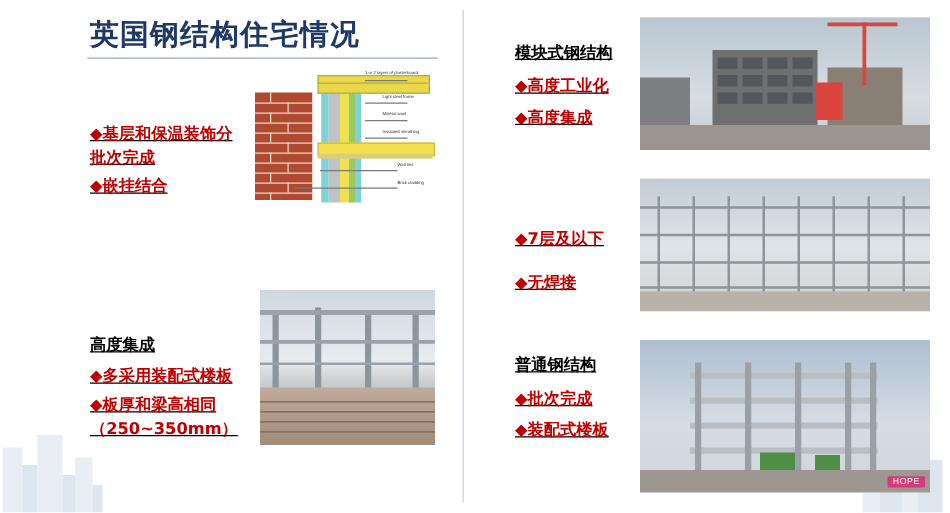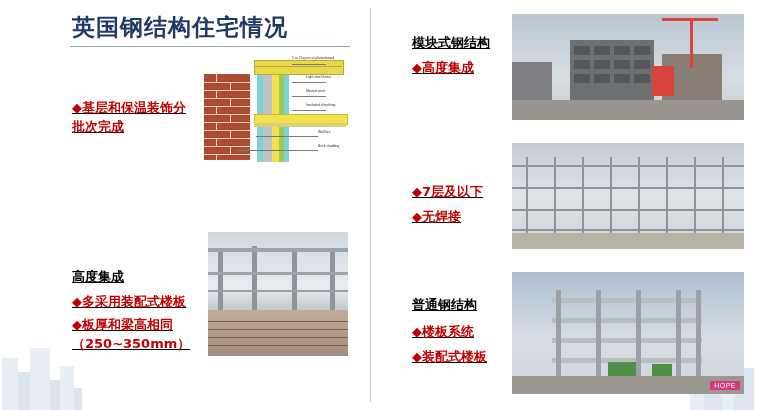--- a/index.html
+++ b/index.html
@@ -138,20 +138,21 @@
 
   <div class="title">英国钢结构住宅情况</div>
   <div class="title-rule"></div>
 
   <div class="vdiv"></div>
 
 
   <div class="blk" style="left:72px;top:92px;width:120px;">
     <div class="li" style="margin-top:6px;">◆基层和保温装饰分
 批次完成</div>
+    <div class="li" style="margin-top:4px;">◆嵌挂结合</div>
   </div>
 
   <div class="diagram">
     <div class="dg-brick">
       <div class="row" style="top:8px;"></div>
         <div class="row" style="top:16px;"></div>
       <div class="row" style="top:24px;"></div>
         <div class="row" style="top:32px;"></div>
       <div class="row" style="top:40px;"></div>
         <div class="row" style="top:48px;"></div>
@@ -215,20 +216,21 @@
     <div class="beam" style="left:0;top:58px;width:140px;height:2px;"></div>
     <div class="floor"></div>
     <div class="deck" style="left:0;bottom:10px;width:140px;"></div>
     <div class="deck" style="left:0;bottom:18px;width:140px;"></div>
     <div class="deck" style="left:0;bottom:26px;width:140px;"></div>
     <div class="deck" style="left:0;bottom:34px;width:140px;"></div>
   </div>
 
   <div class="blk" style="left:412px;top:34px;width:96px;">
     <div class="hd">模块式钢结构</div>
+    <div class="li" style="margin-top:8px;">◆高度工业化</div>
     <div class="li" style="margin-top:6px;">◆高度集成</div>
   </div>
 
   <div class="imgbox ph-1">
     <div class="sky"></div>
     <div class="bldg" style="left:58px;top:26px;width:84px;height:62px;"></div>
     <div class="win" style="left:62px;top:32px;width:16px;height:9px;"></div>
     <div class="win" style="left:82px;top:32px;width:16px;height:9px;"></div>
     <div class="win" style="left:102px;top:32px;width:16px;height:9px;"></div>
     <div class="win" style="left:122px;top:32px;width:16px;height:9px;"></div>
@@ -243,43 +245,43 @@
     <div class="bldg" style="left:150px;top:40px;width:60px;height:48px;background:#8a7f74;"></div>
     <div class="bldg" style="left:0;top:48px;width:40px;height:40px;background:#7d7f82;"></div>
     <div class="crane" style="left:178px;top:4px;width:3px;height:50px;"></div>
     <div class="crane" style="left:150px;top:4px;width:56px;height:3px;"></div>
     <div class="crane" style="left:140px;top:52px;width:22px;height:30px;"></div>
     <div class="ground"></div>
   </div>
 
   <div class="blk" style="left:412px;top:162px;width:96px;">
     <div class="li" style="margin-top:20px;">◆7层及以下</div>
-    <div class="li" style="margin-top:6px;">◆无焊接</div>
+    <div class="li" style="margin-top:16px;">◆无焊接</div>
   </div>
 
   <div class="imgbox ph-2">
     <div class="sky"></div>
     <div class="grid" style="left:0;top:22px;width:232px;height:2px;"></div>
     <div class="grid" style="left:0;top:44px;width:232px;height:2px;"></div>
     <div class="grid" style="left:0;top:66px;width:232px;height:2px;"></div>
     <div class="grid" style="left:0;top:86px;width:232px;height:2px;"></div>
     <div class="grid" style="left:14px;top:14px;width:2px;height:78px;"></div>
     <div class="grid" style="left:42px;top:14px;width:2px;height:78px;"></div>
     <div class="grid" style="left:70px;top:14px;width:2px;height:78px;"></div>
     <div class="grid" style="left:98px;top:14px;width:2px;height:78px;"></div>
     <div class="grid" style="left:126px;top:14px;width:2px;height:78px;"></div>
     <div class="grid" style="left:154px;top:14px;width:2px;height:78px;"></div>
     <div class="grid" style="left:182px;top:14px;width:2px;height:78px;"></div>
     <div class="grid" style="left:210px;top:14px;width:2px;height:78px;"></div>
     <div class="ground"></div>
   </div>
 
-  <div class="blk" style="left:412px;top:296px;width:96px;">
+  <div class="blk" style="left:412px;top:284px;width:96px;">
     <div class="hd">普通钢结构</div>
-    <div class="li" style="margin-top:8px;">◆楼板系统</div>
+    <div class="li" style="margin-top:8px;">◆批次完成</div>
     <div class="li" style="margin-top:6px;">◆装配式楼板</div>
   </div>
 
   <div class="imgbox ph-3">
     <div class="sky"></div>
     <div class="slab" style="left:40px;top:26px;width:150px;height:5px;"></div>
     <div class="slab" style="left:40px;top:46px;width:150px;height:5px;"></div>
     <div class="slab" style="left:40px;top:66px;width:150px;height:5px;"></div>
     <div class="slab" style="left:40px;top:86px;width:150px;height:5px;"></div>
     <div class="col" style="left:44px;top:18px;width:5px;height:86px;"></div>

